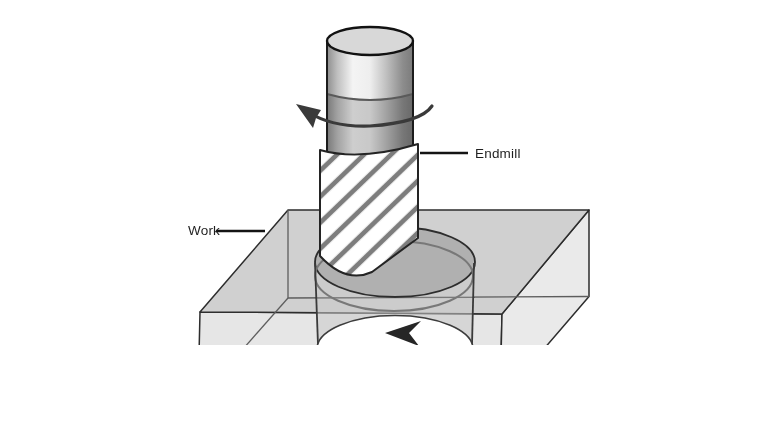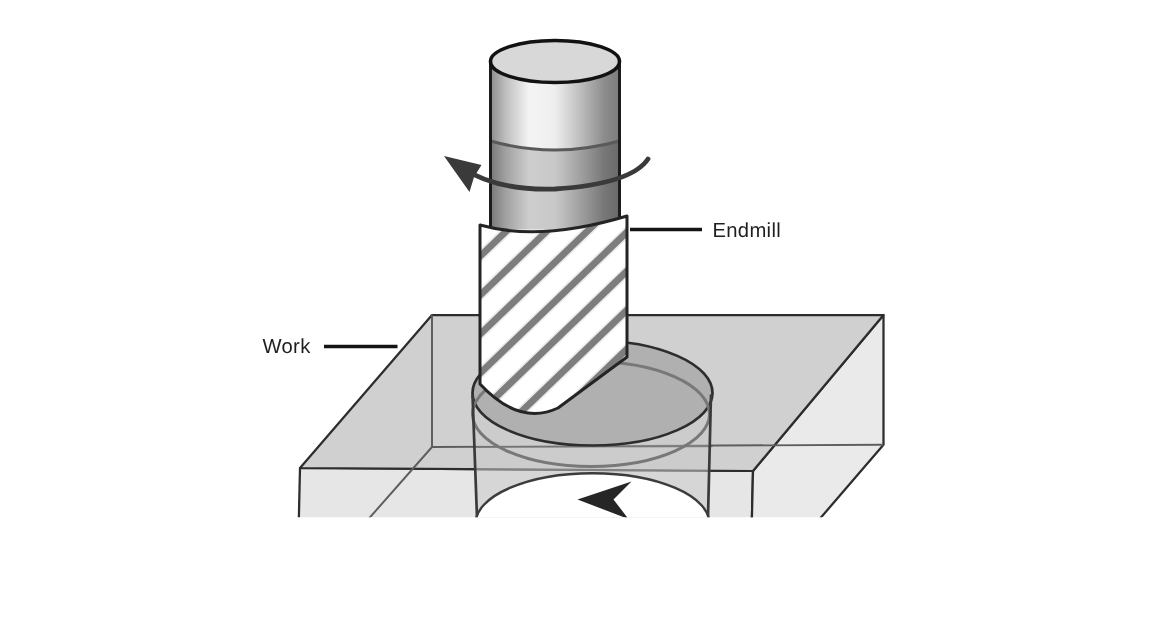--- a/index.html
+++ b/index.html
@@ -122,14 +122,14 @@
         <path class="arrow-stroke" d="M432,106 C424,118 400,124 370,126 C342,127 322,121 308,112"></path>
         <polygon class="arrow-fill" points="296,104 321,110 316,118 313,128"></polygon>
       </g>
     </g>
 
     <line class="leader" x1="420" y1="153" x2="468" y2="153"></line>
     <line class="leader" x1="216" y1="231" x2="265" y2="231"></line>
   </svg>
 
   <div class="diagram-label" style="left:475px;top:146px;">Endmill</div>
-  <div class="diagram-label" style="left:175px;top:223px;">Work</div>
+  <div class="diagram-label" style="left:188px;top:223px;">Work</div>
 </div>
 
 </body></html>

